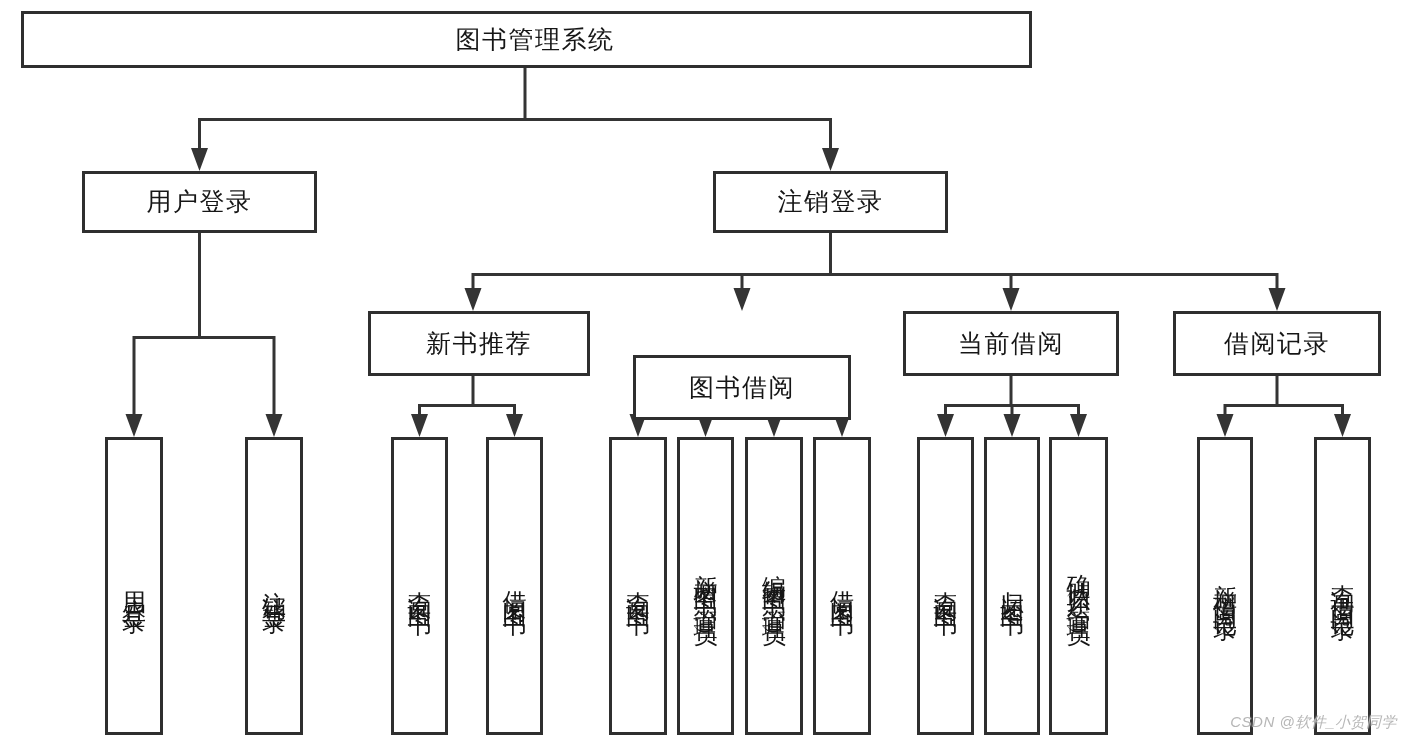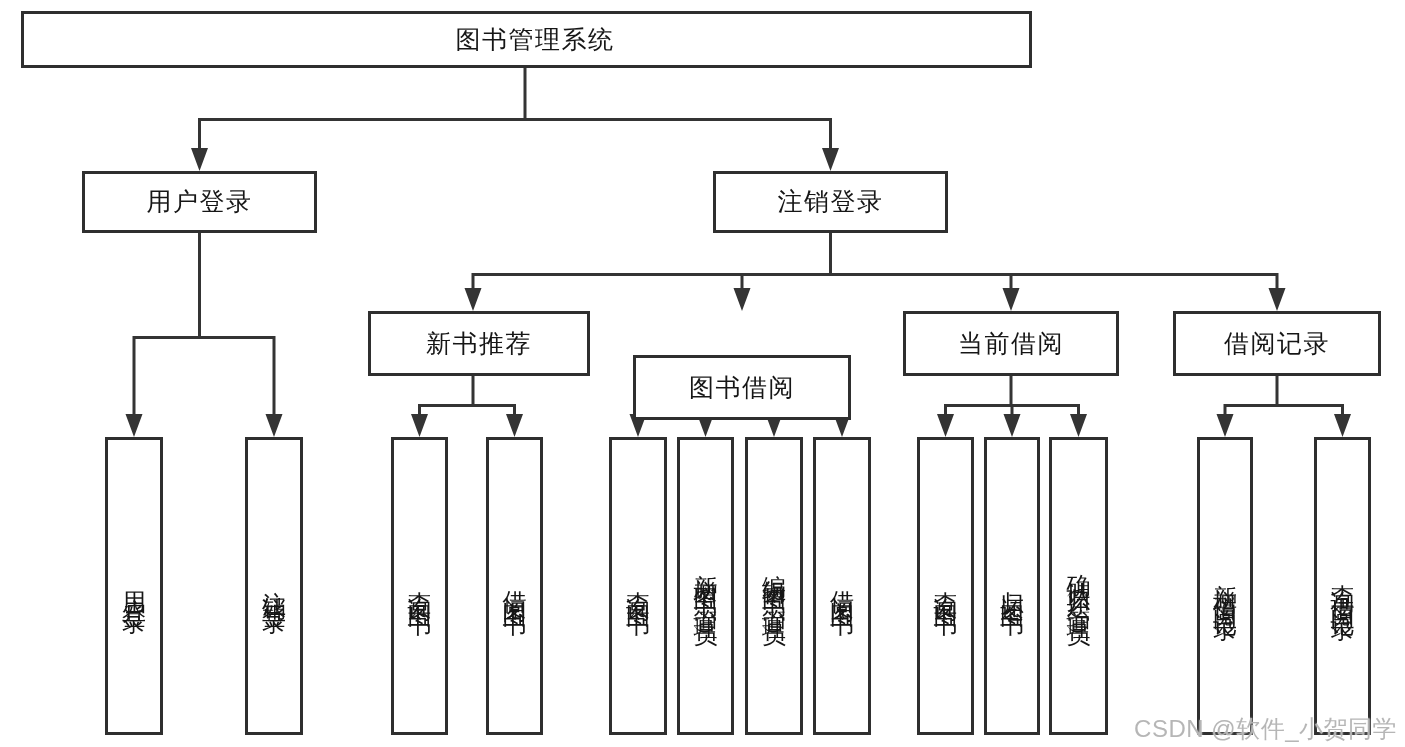--- a/index.html
+++ b/index.html
@@ -42,26 +42,27 @@
     text-orientation: mixed;
     font-size: 24px;
     letter-spacing: 7px;
     white-space: nowrap;
     line-height: 1;
   }
   .watermark {
     position: absolute;
     right: 8px;
     top: 713px;
-    font-size: 24px;
+    font-size: 15px;
     letter-spacing: 0.5px;
     color: rgba(178, 178, 178, 0.95);
     text-shadow: 0 0 2px #ffffff;
     z-index: 5;
     white-space: nowrap;
+    font-style: italic;
   }
 </style>
 </head>
 <body>
 
 <div class="canvas">
 
   <svg class="wires" width="1405" height="747" viewBox="0 0 1405 747" xmlns="http://www.w3.org/2000/svg">
     <g stroke="#343434" stroke-width="3" fill="none">
       <path d="M525 68 V120.5 M199.5 150 V119.5 H830.5 V150"></path>

